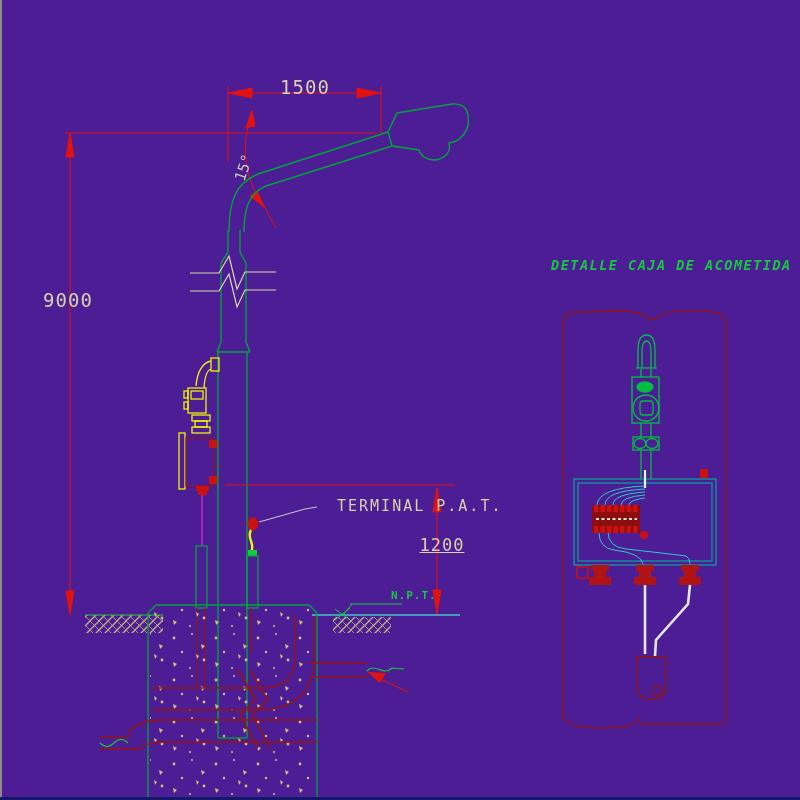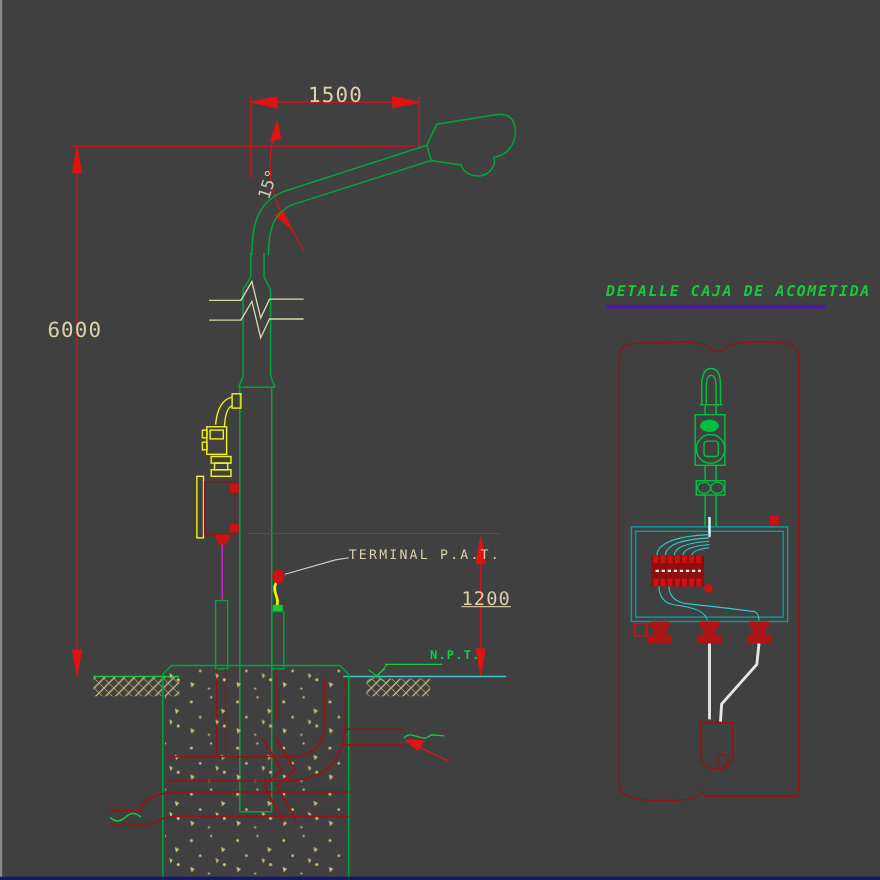--- a/index.html
+++ b/index.html
@@ -1,26 +1,26 @@
 <!DOCTYPE html>
 <html><head>
 <meta charset="utf-8">
 <style>
   html,body{margin:0;padding:0;background:#000;}
-  .canvas{position:relative;width:800px;height:800px;background:#404040;overflow:hidden;
+  .canvas{position:relative;width:800px;height:800px;background:#4c1d95;overflow:hidden;
           font-family:"DejaVu Sans Mono","Liberation Mono",monospace;}
   .edge-left{position:absolute;left:0;top:0;width:2px;height:800px;background:#8a8a8a;}
   .edge-bottom{position:absolute;left:0;bottom:0;width:800px;height:3px;background:#16166a;}
   svg{position:absolute;left:0;top:0;}
   .lbl{position:absolute;white-space:pre;line-height:1.1;}
   .tan{color:#d9d1a8;}
   .grn{color:#17c93f;}
   .dim-big{font-size:19px;letter-spacing:1px;}
   .dim-mid{font-size:17px;letter-spacing:1px;}
-  .small-cad{font-size:12px;letter-spacing:2px;}
+  .small-cad{font-size:15px;letter-spacing:2px;margin-left:20px;}
   .tiny-cad{font-size:11px;letter-spacing:1px;font-weight:bold;}
   .angle-lbl{font-size:15px;color:#c9c9b4;transform:rotate(-72deg);transform-origin:left top;}
   .title-cad{font-size:13.5px;letter-spacing:1.5px;font-style:italic;font-weight:bold;
              border-bottom:4px solid #4c1d95;padding-bottom:4px;text-align:center;}
   .center{text-align:center;}
 </style>
 </head>
 <body>
 
 <div class="canvas">
@@ -260,21 +260,21 @@
     <g stroke="#8e1616" fill="none" stroke-width="1.4">
       <path d="M637,657 H666 V686 Q666,699 651,699 Q637,699 637,686 Z"></path>
       <circle cx="657" cy="691" r="5"></circle>
     </g>
   </svg>
 
   <div class="lbl tan dim-big center" style="left:270px;top:77px;width:70px;">1500</div>
 
   <div class="lbl angle-lbl" style="left:232px;top:178px;">15°</div>
 
-  <div class="lbl tan dim-big center" style="left:40px;top:290px;width:56px;">6000</div>
+  <div class="lbl tan dim-big center" style="left:40px;top:290px;width:56px;">9000</div>
 
   <div class="lbl tan small-cad" style="left:317px;top:498px;">TERMINAL P.A.T.</div>
 
   <div class="lbl tan dim-mid center" style="left:418px;top:536px;width:48px;text-decoration:underline;">1200</div>
 
   <div class="lbl grn tiny-cad" style="left:391px;top:590px;">N.P.T.</div>
 
 
   <div class="lbl grn title-cad" style="left:551px;top:258px;width:200px;">DETALLE CAJA DE ACOMETIDA</div>
 

